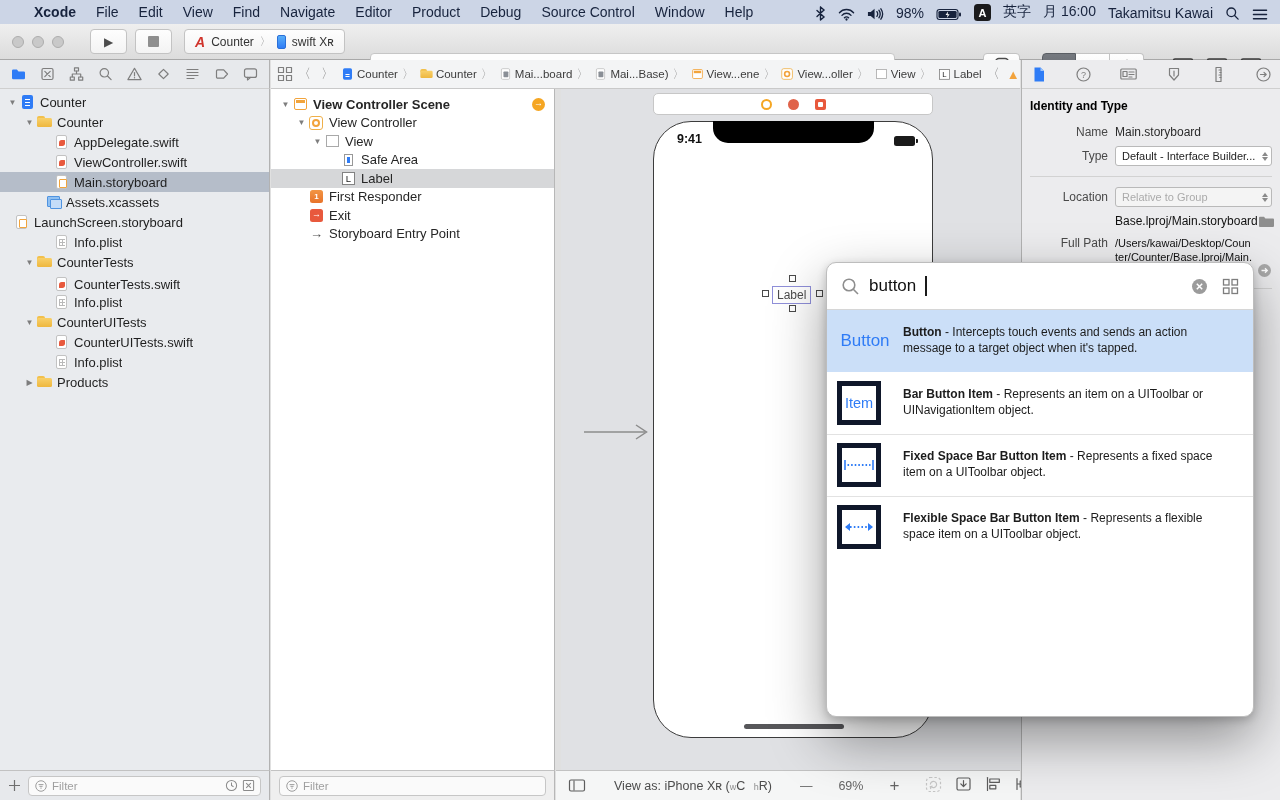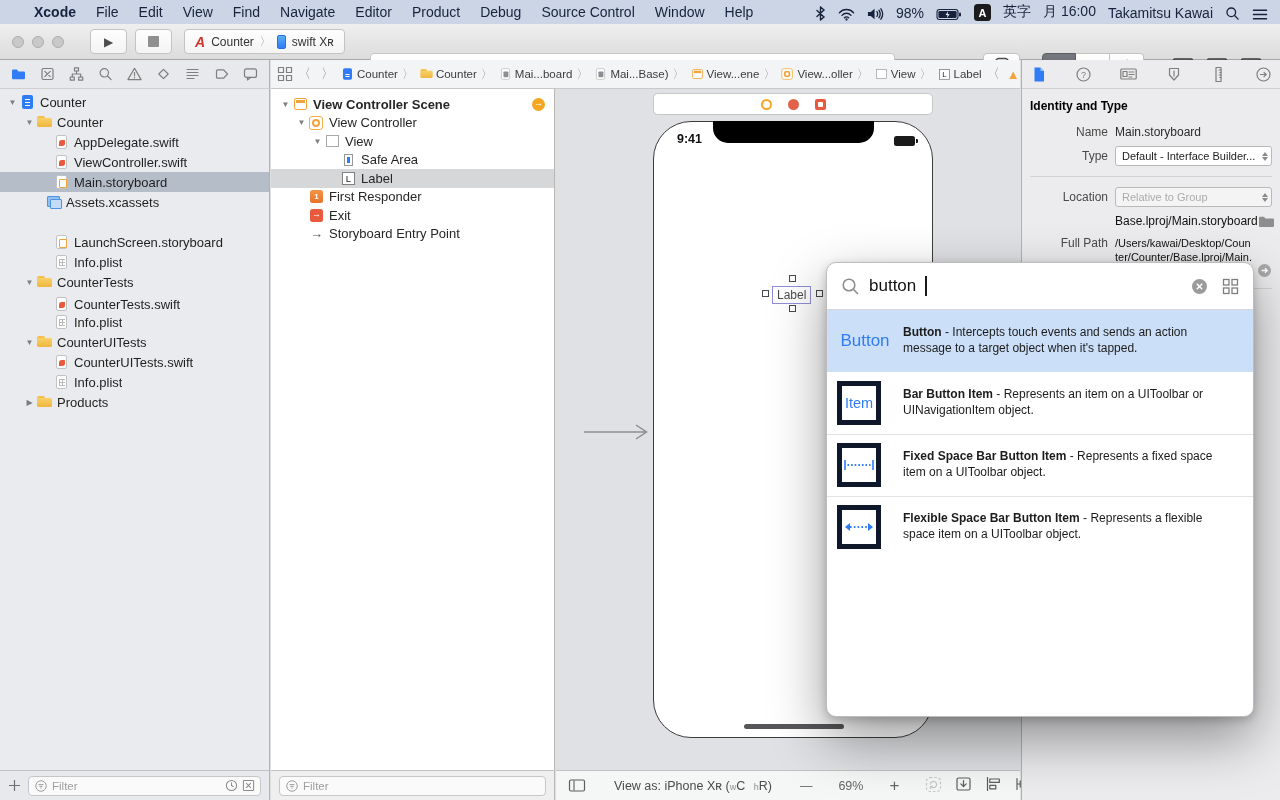--- a/index.html
+++ b/index.html
@@ -408,21 +408,21 @@
     <div class="trow sel" style="padding-left: 40px;">
       <span class="disc"></span>
       <span class="tico sb"></span>
       <span class="tlabel">Main.storyboard</span>
     </div>
     <div class="trow" style="padding-left: 32px;">
       <span class="disc"></span>
       <span class="tico assets"></span>
       <span class="tlabel">Assets.xcassets</span>
     </div>
-    <div class="trow" style="padding-left: 40px; margin-top: 20px;">
+    <div class="trow" style="">
       <span class="disc"></span>
       <span class="tico sb"></span>
       <span class="tlabel">LaunchScreen.storyboard</span>
     </div>
     <div class="trow" style="padding-left: 40px;">
       <span class="disc"></span>
       <span class="tico plist"></span>
       <span class="tlabel">Info.plist</span>
     </div>
     <div class="trow" style="padding-left: 23px;">

